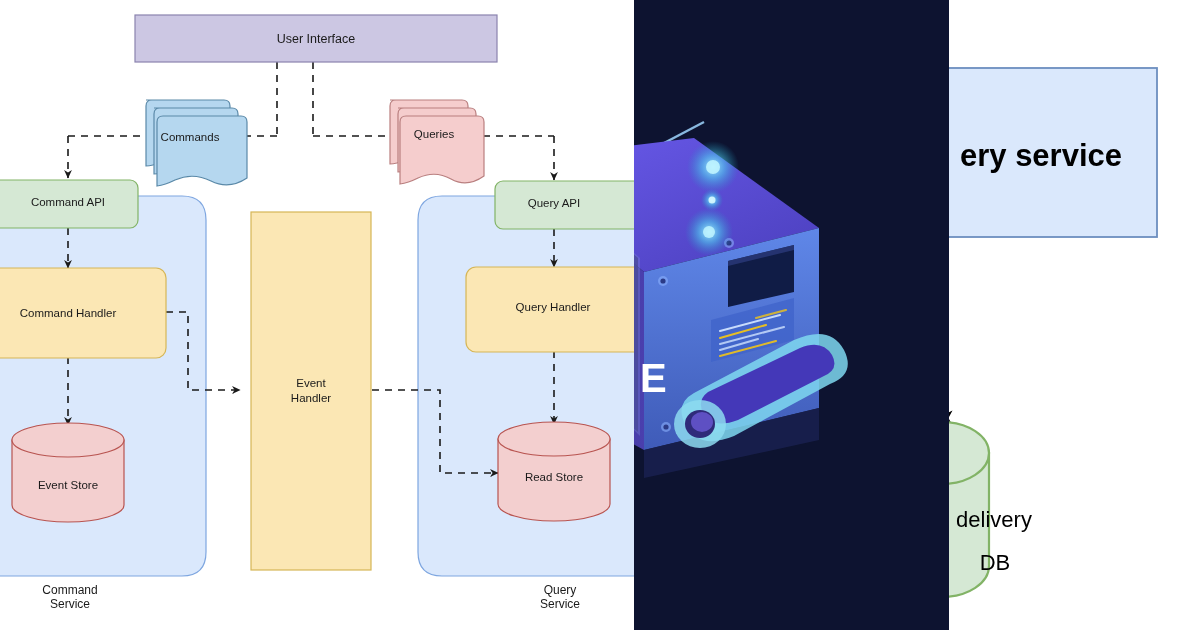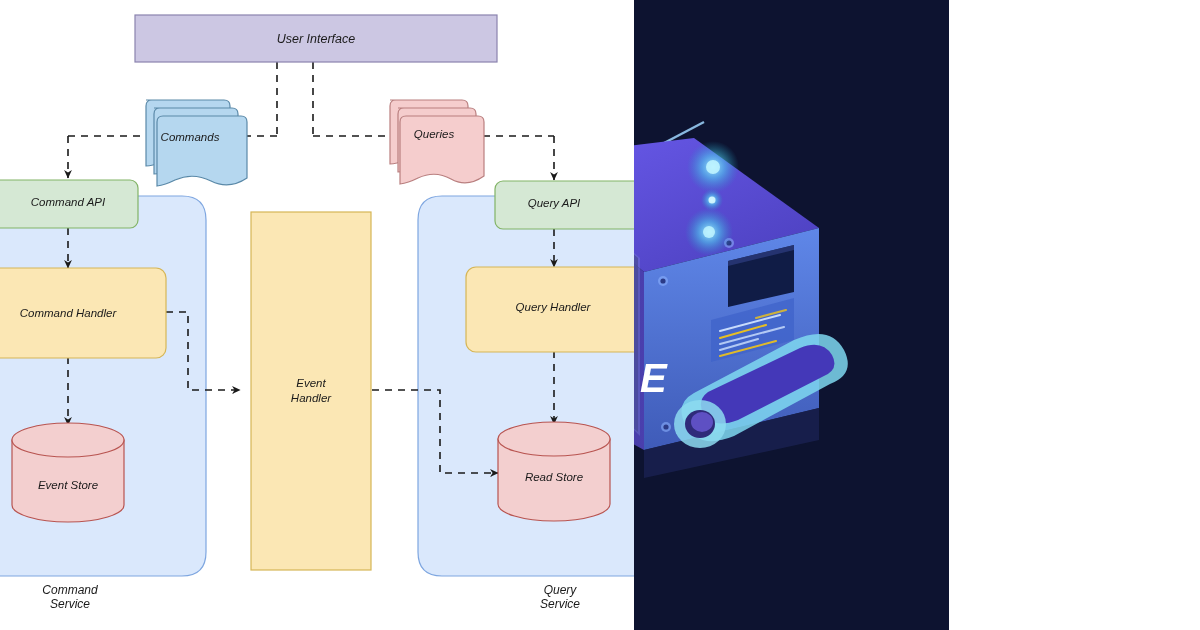--- a/index.html
+++ b/index.html
@@ -9,21 +9,20 @@
   body {
     width: 1200px; height: 630px;
     font-family: "Liberation Sans", sans-serif;
     overflow: hidden;
     position: relative;
   }
   #stage {
     position: relative;
     width: 1200px; height: 630px;
     overflow: hidden;
-    font-style: italic;
   }
 
   
   #panel-cqrs {
     position: absolute;
     left: 0; top: 0;
     width: 634px; height: 630px;
     background: #ffffff;
     overflow: hidden;
   }
@@ -264,14 +263,37 @@
         <circle cx="78" cy="200" r="11" fill="url(#glowA)"></circle>
         <circle cx="78" cy="200" r="3.5" fill="#d8faff" opacity="0.9"></circle>
         <circle cx="75" cy="232" r="24" fill="url(#glowA)"></circle>
         <circle cx="75" cy="232" r="6" fill="#bff4ff" opacity="0.85"></circle>
       </g>
 
       <text x="6" y="392" font-family="'Liberation Sans', sans-serif" font-size="40" font-weight="bold" fill="#ffffff">E</text>
     </svg>
   </div>
 
+  <div id="panel-delivery">
+    <svg width="251" height="630" viewBox="0 0 251 630">
+      <defs>
+        <marker id="arrowSolid" markerWidth="18" markerHeight="18" refX="9" refY="9" orient="auto" markerUnits="userSpaceOnUse">
+          <path d="M1.5,1.5 L9,16 L16.5,1.5 L9,5.5 Z" fill="#000000"></path>
+        </marker>
+      </defs>
+
+      <g>
+        <rect x="-40" y="68" width="248" height="169" fill="#dae8fc" stroke="#6c8ebf" stroke-width="1.8"></rect>
+        <text x="92" y="166" text-anchor="middle" font-family="'Liberation Sans', sans-serif" font-size="31" font-weight="bold" fill="#000000">ery service</text>
+      </g>
+
+      <line x1="-4" y1="238" x2="-4" y2="418" stroke="#000000" stroke-width="3" marker-end="url(#arrowSolid)"></line>
+
+      <g>
+        <path d="M-54 453 L-54 566 a47 31 0 0 0 94 0 L40 453 Z" fill="#d5e8d4" stroke="#82b366" stroke-width="2.2"></path>
+        <ellipse cx="-7" cy="453" rx="47" ry="31" fill="#d5e8d4" stroke="#82b366" stroke-width="2.2"></ellipse>
+        <text x="45" y="527" text-anchor="middle" font-family="'Liberation Sans', sans-serif" font-size="22" fill="#000000">delivery</text>
+        <text x="46" y="570" text-anchor="middle" font-family="'Liberation Sans', sans-serif" font-size="22" fill="#000000">DB</text>
+      </g>
+    </svg>
+  </div>
 
 </div>
 
 </body></html>

